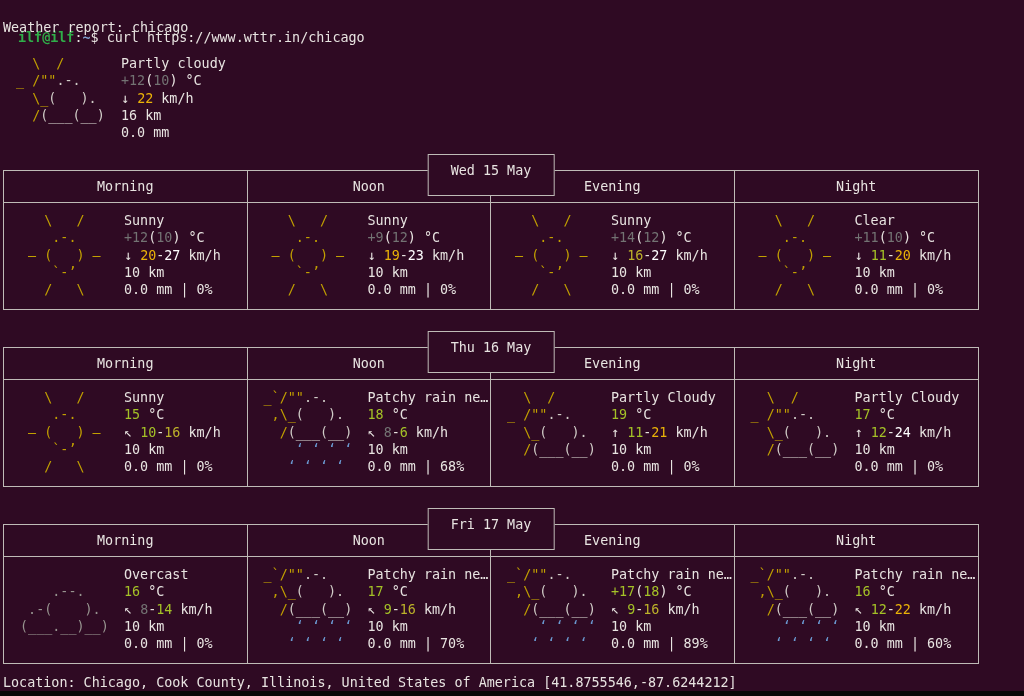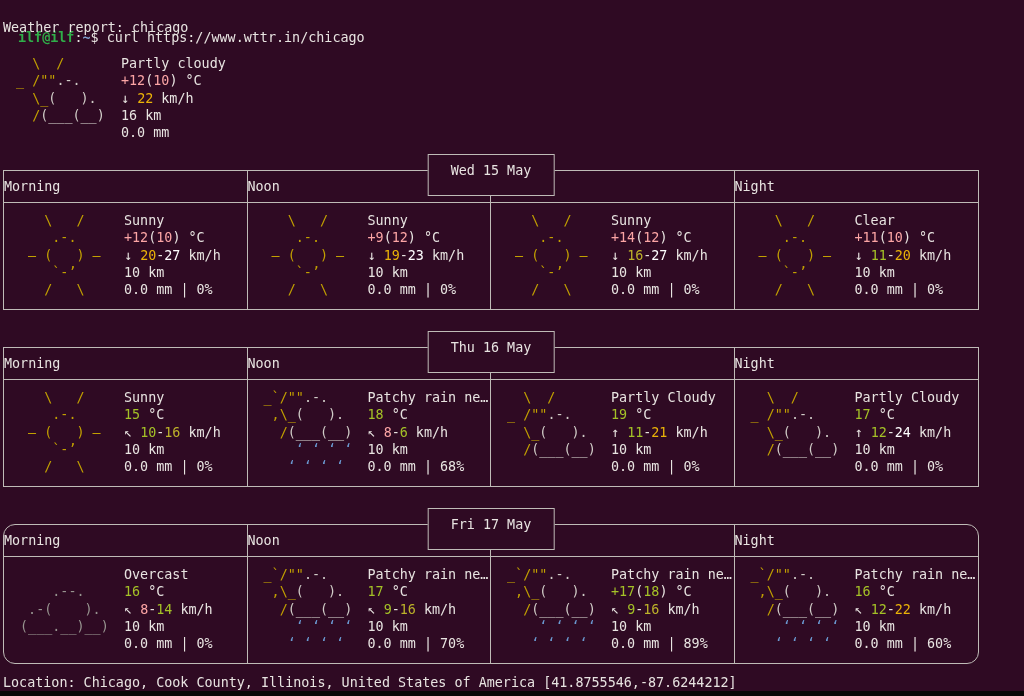--- a/index.html
+++ b/index.html
@@ -12,43 +12,43 @@
     color:#e8e4e1;
     position:relative;
     overflow:hidden;
   }
   pre { margin:0; font:inherit; line-height:17.3px; white-space:pre; }
   .sg-w{color:#e8e4e1}
   .sg-sun{color:#c2a000}
   .sg-cloud{color:#d0ccc7}
   .sg-gray{color:#97948f}
   .sg-rain{color:#6b9bd2}
-  .sg-gr{color:#fca5a5}
+  .sg-gr{color:#737373}
   .sg-li{color:#a4c127}
   .sg-ye{color:#bdb32a}
   .sg-oy{color:#eab308}
   .sg-or{color:#ffffff}
 
   .prompt { position:absolute; top:2px; left:18px; white-space:pre;margin-top:28px; }
   .user { color:#2fae49; font-weight:bold; }
   .path { color:#7d9fce; font-weight:bold; }
   .report { position:absolute; top:20px; left:3px; }
 
   .current { position:absolute; top:55px; left:8px; display:flex; }
   .current pre.art { width:113px; flex:none; }
 
   .forecast { position:absolute; left:3px; width:976px; border:1px solid #bfbbb7; }
-  .f1 { top:170px; } .f2 { top:347px; } .f3 { top:524px;border-radius:12px; }
+  .f1 { top:170px; } .f2 { top:347px; } .f3 { top:524px; }
   .daybox {
     position:absolute; top:-17px; left:50%; transform:translateX(-50%);
     border:1px solid #bfbbb7; background:#2f0a23;
     height:42px; line-height:31px; padding:0 22px; z-index:2; white-space:pre;
   }
   .hrow { display:grid; grid-template-columns:repeat(4,1fr); height:32px; border-bottom:1px solid #bfbbb7; }
-  .hcell { text-align:left; line-height:32px; border-right:1px solid #bfbbb7; }
+  .hcell { text-align:center; line-height:32px; border-right:1px solid #bfbbb7; }
   .hcell:last-child { border-right:none; }
   .brow { display:grid; grid-template-columns:repeat(4,1fr); height:106px; }
   .bcell { display:flex; padding:9px 0 0 8px; border-right:1px solid #bfbbb7; overflow:hidden; }
   .bcell:last-child { border-right:none; }
   .bcell pre.art { width:112px; flex:none; }
 
   .location { position:absolute; top:675px; left:3px; white-space:pre; }
   .strip { position:absolute; left:0; bottom:0; width:100%; height:5px; background:#080808; }
 </style>
 </head>

